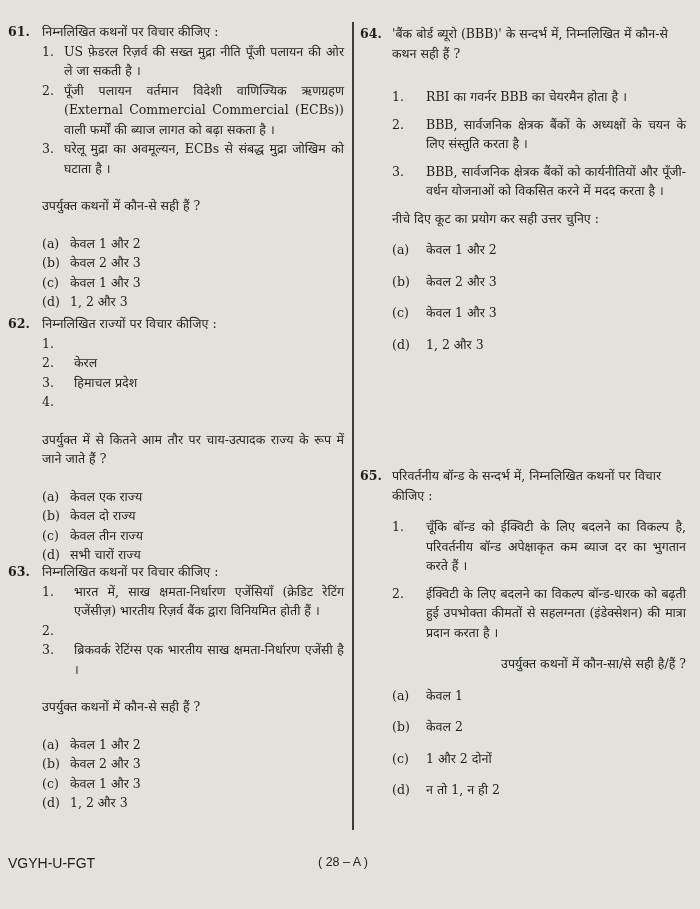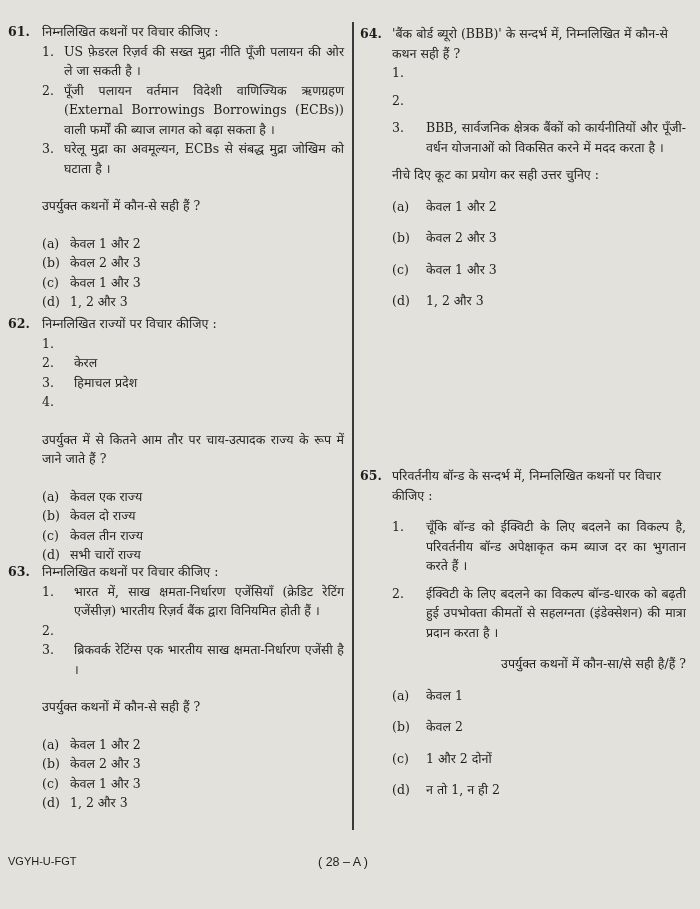--- a/index.html
+++ b/index.html
@@ -23,21 +23,21 @@
   .stmt .t { flex: 1; text-align: justify; }
   .opt { display: flex; }
   .opt .l { width: 28px; flex: none; }
   .right .stmt .n { width: 34px; }
   .right .stmt { margin-bottom: 8px; }
   .right .opt { margin-bottom: 12px; }
   .right .opt .l { width: 34px; }
   .lead { margin: 18px 0; }
   .footer-code {
     position: absolute; left: 8px; top: 855px;
-    font-family: "Liberation Sans", sans-serif; font-size: 11px;
+    font-family: "Liberation Sans", sans-serif; font-size: 14px;
   }
   .footer-page {
     position: absolute; left: 318px; top: 855px;
     font-family: "Liberation Sans", sans-serif; font-size: 12.5px;
   }
 </style>
 </head>
 <body>
 
 <div class="page">
@@ -47,21 +47,21 @@
   <div class="q" style="left:8px; top:22px; width:336px;">
     <span class="qnum">61.</span>
     <div class="qbody">
       <div>निम्नलिखित कथनों पर विचार कीजिए :</div>
       <div class="stmt">
           <span class="n">1.</span>
           <span class="t">US फ़ेडरल रिज़र्व की सख्त मुद्रा नीति पूँजी पलायन की ओर ले जा सकती है ।</span>
         </div>
       <div class="stmt">
           <span class="n">2.</span>
-          <span class="t">पूँजी पलायन वर्तमान विदेशी वाणिज्यिक ऋणग्रहण (External Borrowings Borrowings (ECBs)) वाली फर्मों की ब्याज लागत को बढ़ा सकता है ।</span>
+          <span class="t">पूँजी पलायन वर्तमान विदेशी वाणिज्यिक ऋणग्रहण (External Commercial Commercial (ECBs)) वाली फर्मों की ब्याज लागत को बढ़ा सकता है ।</span>
         </div>
       <div class="stmt">
           <span class="n">3.</span>
           <span class="t">घरेलू मुद्रा का अवमूल्यन, ECBs से संबद्ध मुद्रा जोखिम को घटाता है ।</span>
         </div>
       <div class="lead">उपर्युक्त कथनों में कौन-से सही हैं ?</div>
       <div class="opt">
           <span class="l">(a)</span>
           <span>केवल 1 और 2</span>
         </div>
@@ -149,26 +149,28 @@
       <div class="opt">
           <span class="l">(d)</span>
           <span>1, 2 और 3</span>
         </div>
     </div>
   </div>
 
   <div class="q right" style="left:360px; top:24px; width:326px;">
     <span class="qnum">64.</span>
     <div class="qbody" style="margin-left:32px;">
-      <div style="margin-bottom:0;">'बैंक बोर्ड ब्यूरो (BBB)' के सन्दर्भ में, निम्नलिखित में कौन-से कथन सही हैं ?</div>
+      <div style="margin-bottom:24px;">'बैंक बोर्ड ब्यूरो (BBB)' के सन्दर्भ में, निम्नलिखित में कौन-से कथन सही हैं ?</div>
       <div class="stmt">
           <span class="n">1.</span>
+          <span class="t">RBI का गवर्नर BBB का चेयरमैन होता है ।</span>
         </div>
       <div class="stmt">
           <span class="n">2.</span>
+          <span class="t">BBB, सार्वजनिक क्षेत्रक बैंकों के अध्यक्षों के चयन के लिए संस्तुति करता है ।</span>
         </div>
       <div class="stmt">
           <span class="n">3.</span>
           <span class="t">BBB, सार्वजनिक क्षेत्रक बैंकों को कार्यनीतियों और पूँजी-वर्धन योजनाओं को विकसित करने में मदद करता है ।</span>
         </div>
       <div class="lead" style="margin:6px 0 12px 0;">नीचे दिए कूट का प्रयोग कर सही उत्तर चुनिए :</div>
       <div class="opt">
           <span class="l">(a)</span>
           <span>केवल 1 और 2</span>
         </div>

